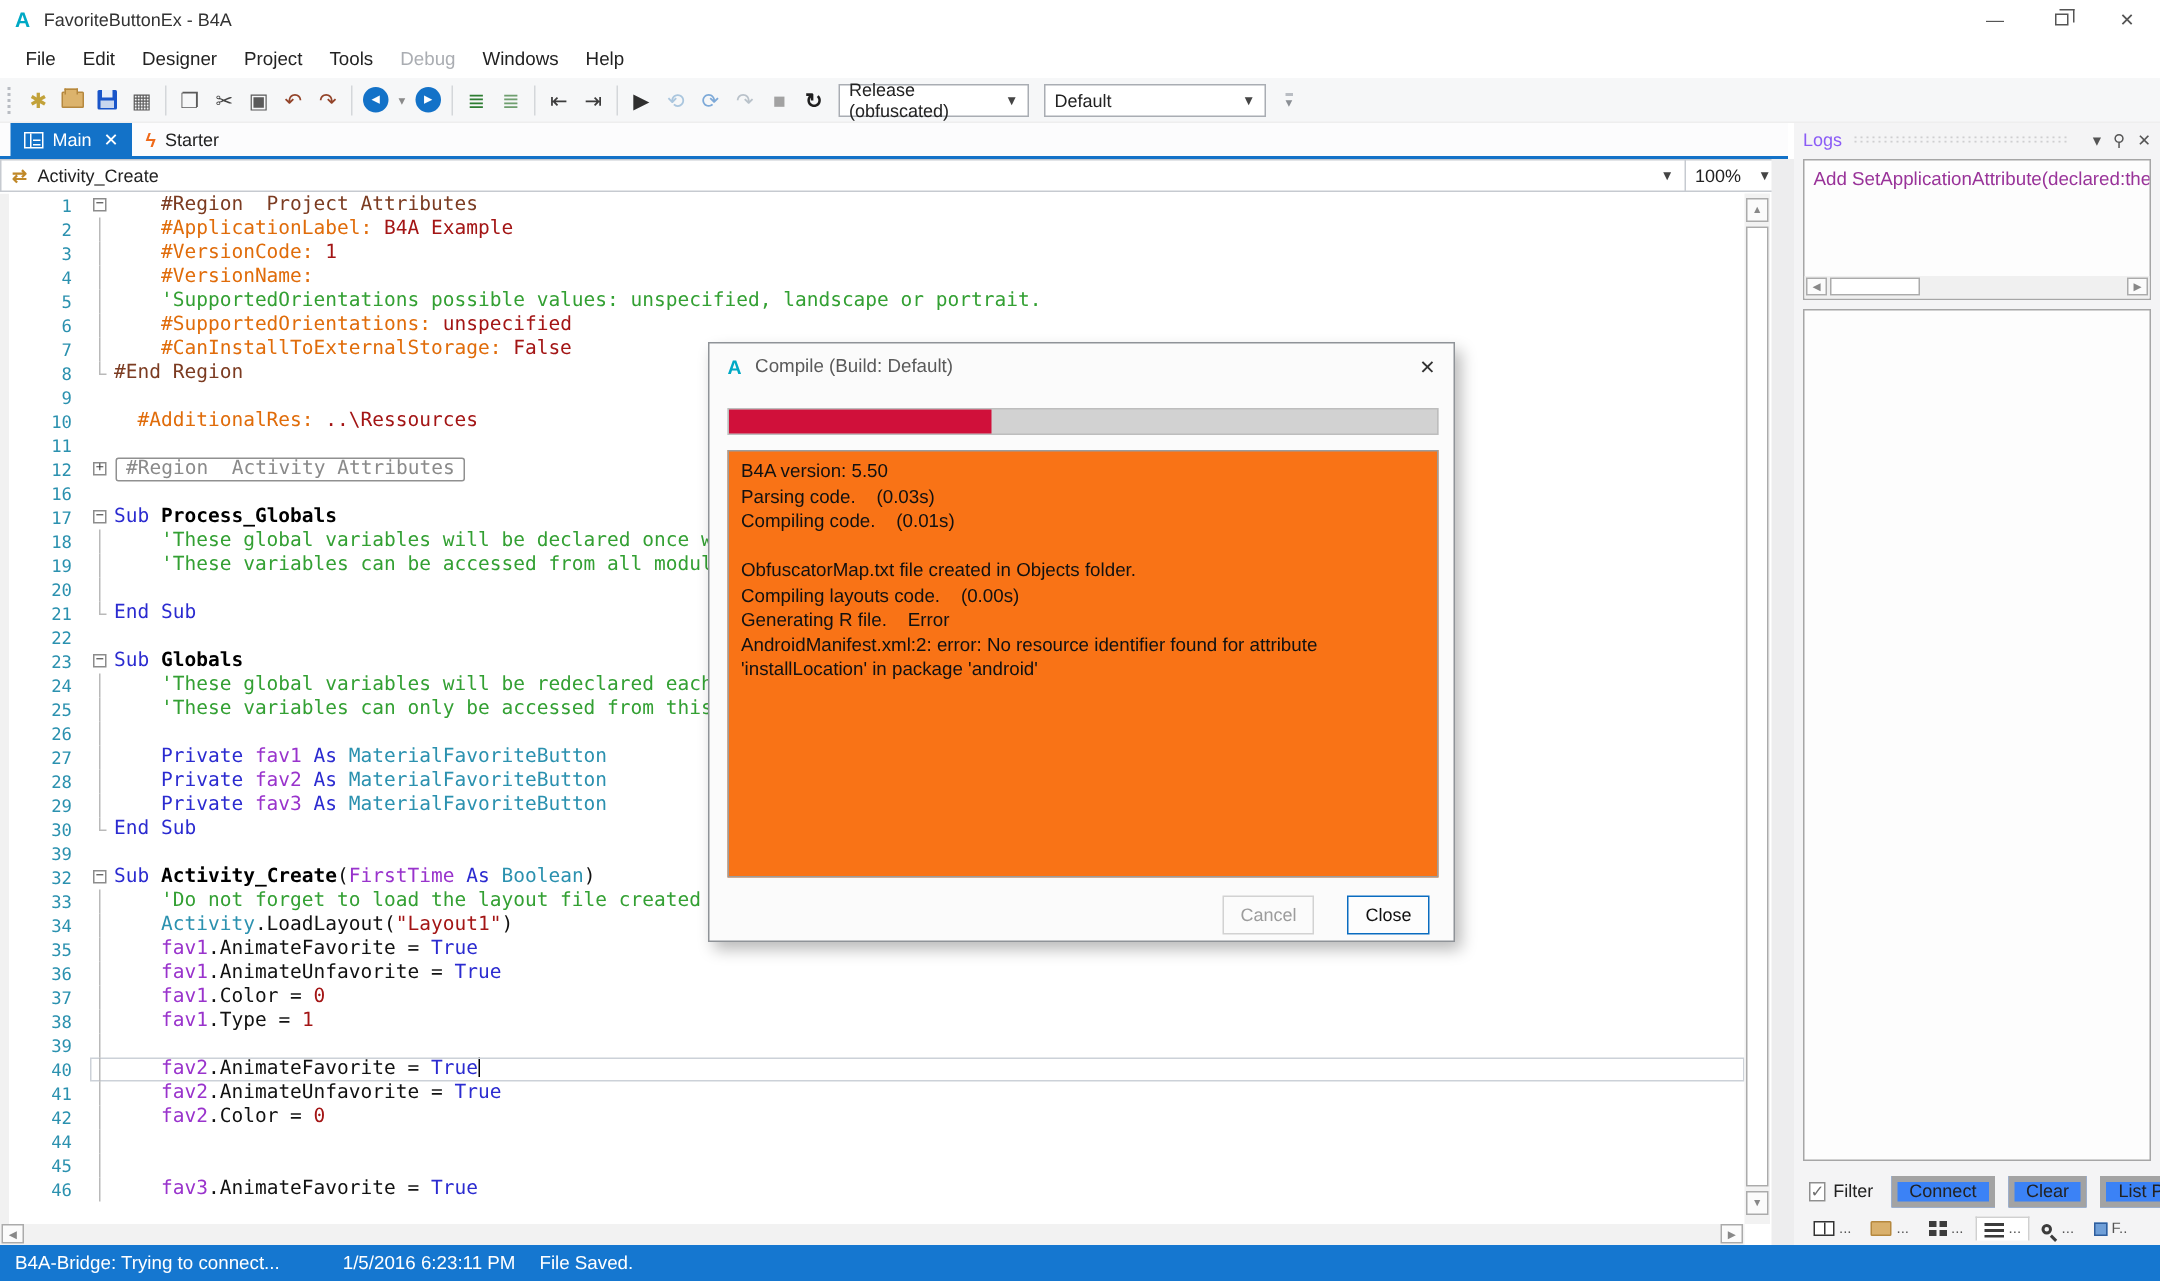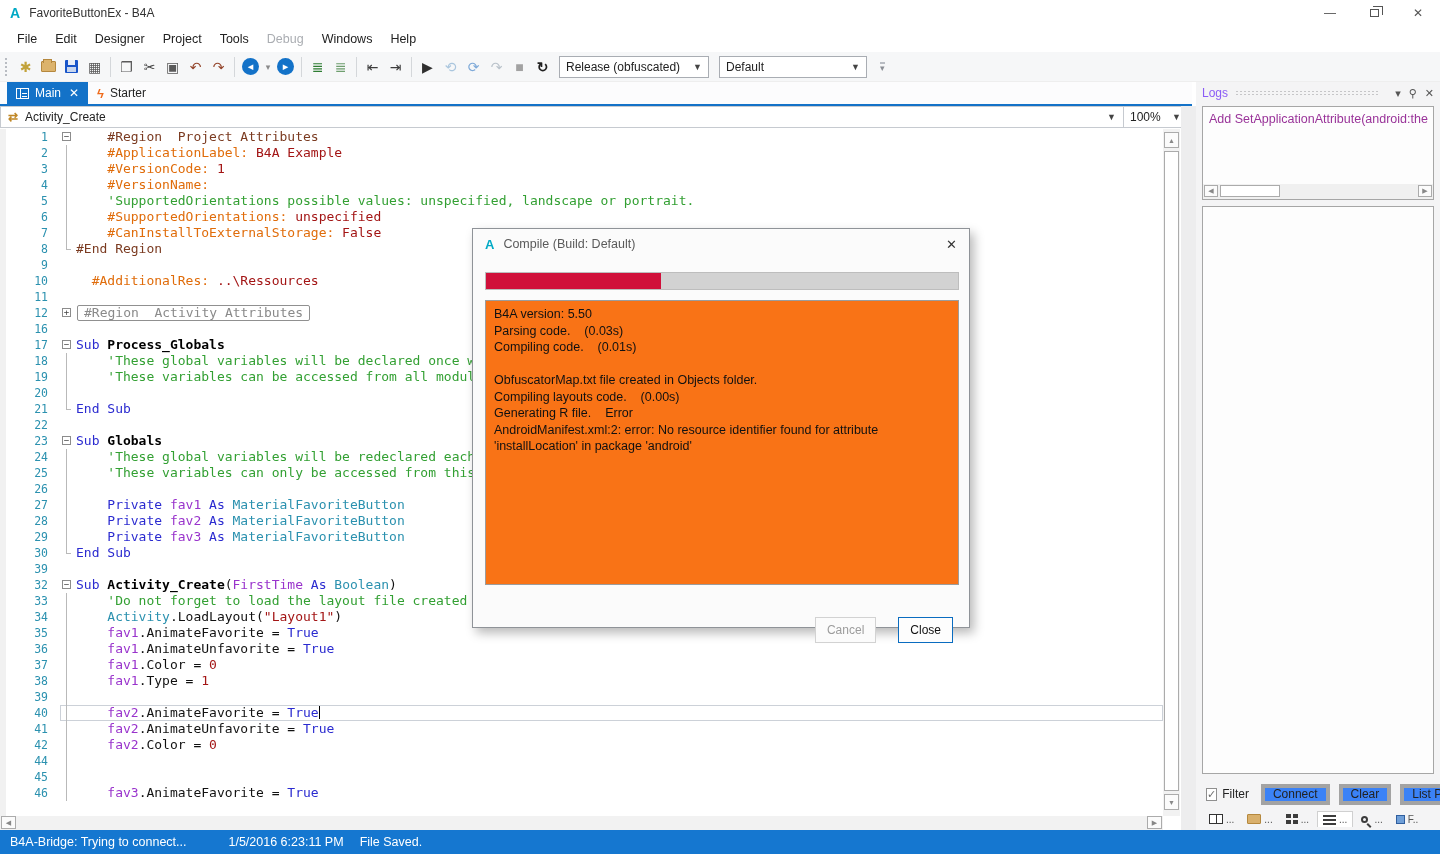--- a/index.html
+++ b/index.html
@@ -147,21 +147,21 @@
   #dlg-titlebar{height:30px;display:flex;align-items:center;padding:0 12px;}
   #dlg-logo{color:#00a9c5;font-weight:bold;font-size:13px;margin-right:9px;}
   #dlg-title{font-size:12.5px;color:#5a5a5a;}
   #dlg-close{margin-left:auto;color:#333;font-size:13px;cursor:default;}
   #dlg-progress{position:absolute;left:12px;top:43px;width:474px;height:18px;background:#d2d2d2;border:1px solid #bdbdbd;}
   #dlg-progress-fill{height:100%;background:var(--c-progress);}
   #dlg-output{position:absolute;left:12px;top:71px;width:474px;height:285px;border:1px solid #9c9c9c;
        background:#f97316;padding:5px 8px;font-size:12.5px;color:#111;line-height:16.5px;overflow:hidden;}
   .dlg-line{white-space:pre-wrap;}
   #dlg-buttons{position:absolute;right:16px;top:368px;display:flex;gap:22px;}
-  .dbtn{height:21px;padding:12px 11px;font-size:12px;display:flex;align-items:center;margin-top:20px;}
+  .dbtn{height:21px;padding:12px 11px;font-size:12px;display:flex;align-items:center;}
   #dlg-cancel{background:#fbfbfb;border:1px solid #d2d2d2;color:#9c9c9c;}
   #dlg-close-btn{background:#fdfdfd;border:1px solid #0a6cc0;color:#111;}
 </style>
 </head>
 <body>
 
 <div id="win">
 
   <div id="titlebar">
     <span id="app-logo">A</span>
@@ -216,21 +216,21 @@
       <span class="tsep"></span>
       <span class="tico" style="color: rgb(60, 60, 60);">⇤</span>
       <span class="tico" style="color: rgb(60, 60, 60);">⇥</span>
       <span class="tsep"></span>
       <span class="tico" style="color: rgb(47, 47, 47);">▶</span>
       <span class="tico" style="color: rgb(170, 198, 222);">⟲</span>
       <span class="tico" style="color: rgb(125, 169, 216);">⟳</span>
       <span class="tico" style="color: rgb(185, 194, 202);">↷</span>
       <span class="tico" style="color: rgb(162, 162, 162);">■</span>
       <span class="tico bold" style="color: rgb(31, 31, 31);">↻</span>
-      <div class="tcombo" style="width: 150px;">
+      <div class="tcombo" style="width: 127px;">
         <span>Release (obfuscated)</span>
         <span class="car">▼</span>
       </div>
       <div class="tcombo" style="width: 148px;">
         <span>Default</span>
         <span class="car">▼</span>
       </div>
       <span class="ovf">▾</span>
     </div>
 
@@ -643,21 +643,21 @@
 
   <div id="logspanel">
     <div id="logs-header">
       <span id="logs-title">Logs</span>
       <span id="logs-grip"></span>
       <span class="lhico">▾</span>
       <span class="lhico pin">⚲</span>
       <span class="lhico">✕</span>
     </div>
     <div id="logbox1">
-      <div id="logbox1-text">Add SetApplicationAttribute(android:the</div>
+      <div id="logbox1-text">Add SetApplicationAttribute(declared:the</div>
       <div id="logbox1-scroll">
         <div class="sbtn" style="left:1px;top:1px;width:14px;height:12px;">◀</div>
         <div class="sthumb" style="left:17px;top:1px;width:60px;height:12px;"></div>
         <div class="sbtn" style="right:1px;top:1px;width:14px;height:12px;">▶</div>
       </div>
     </div>
     <div id="logbox2"></div>
     <div id="logs-controls">
       <span class="chk">✓</span>
       <span id="filter-label">Filter</span>

